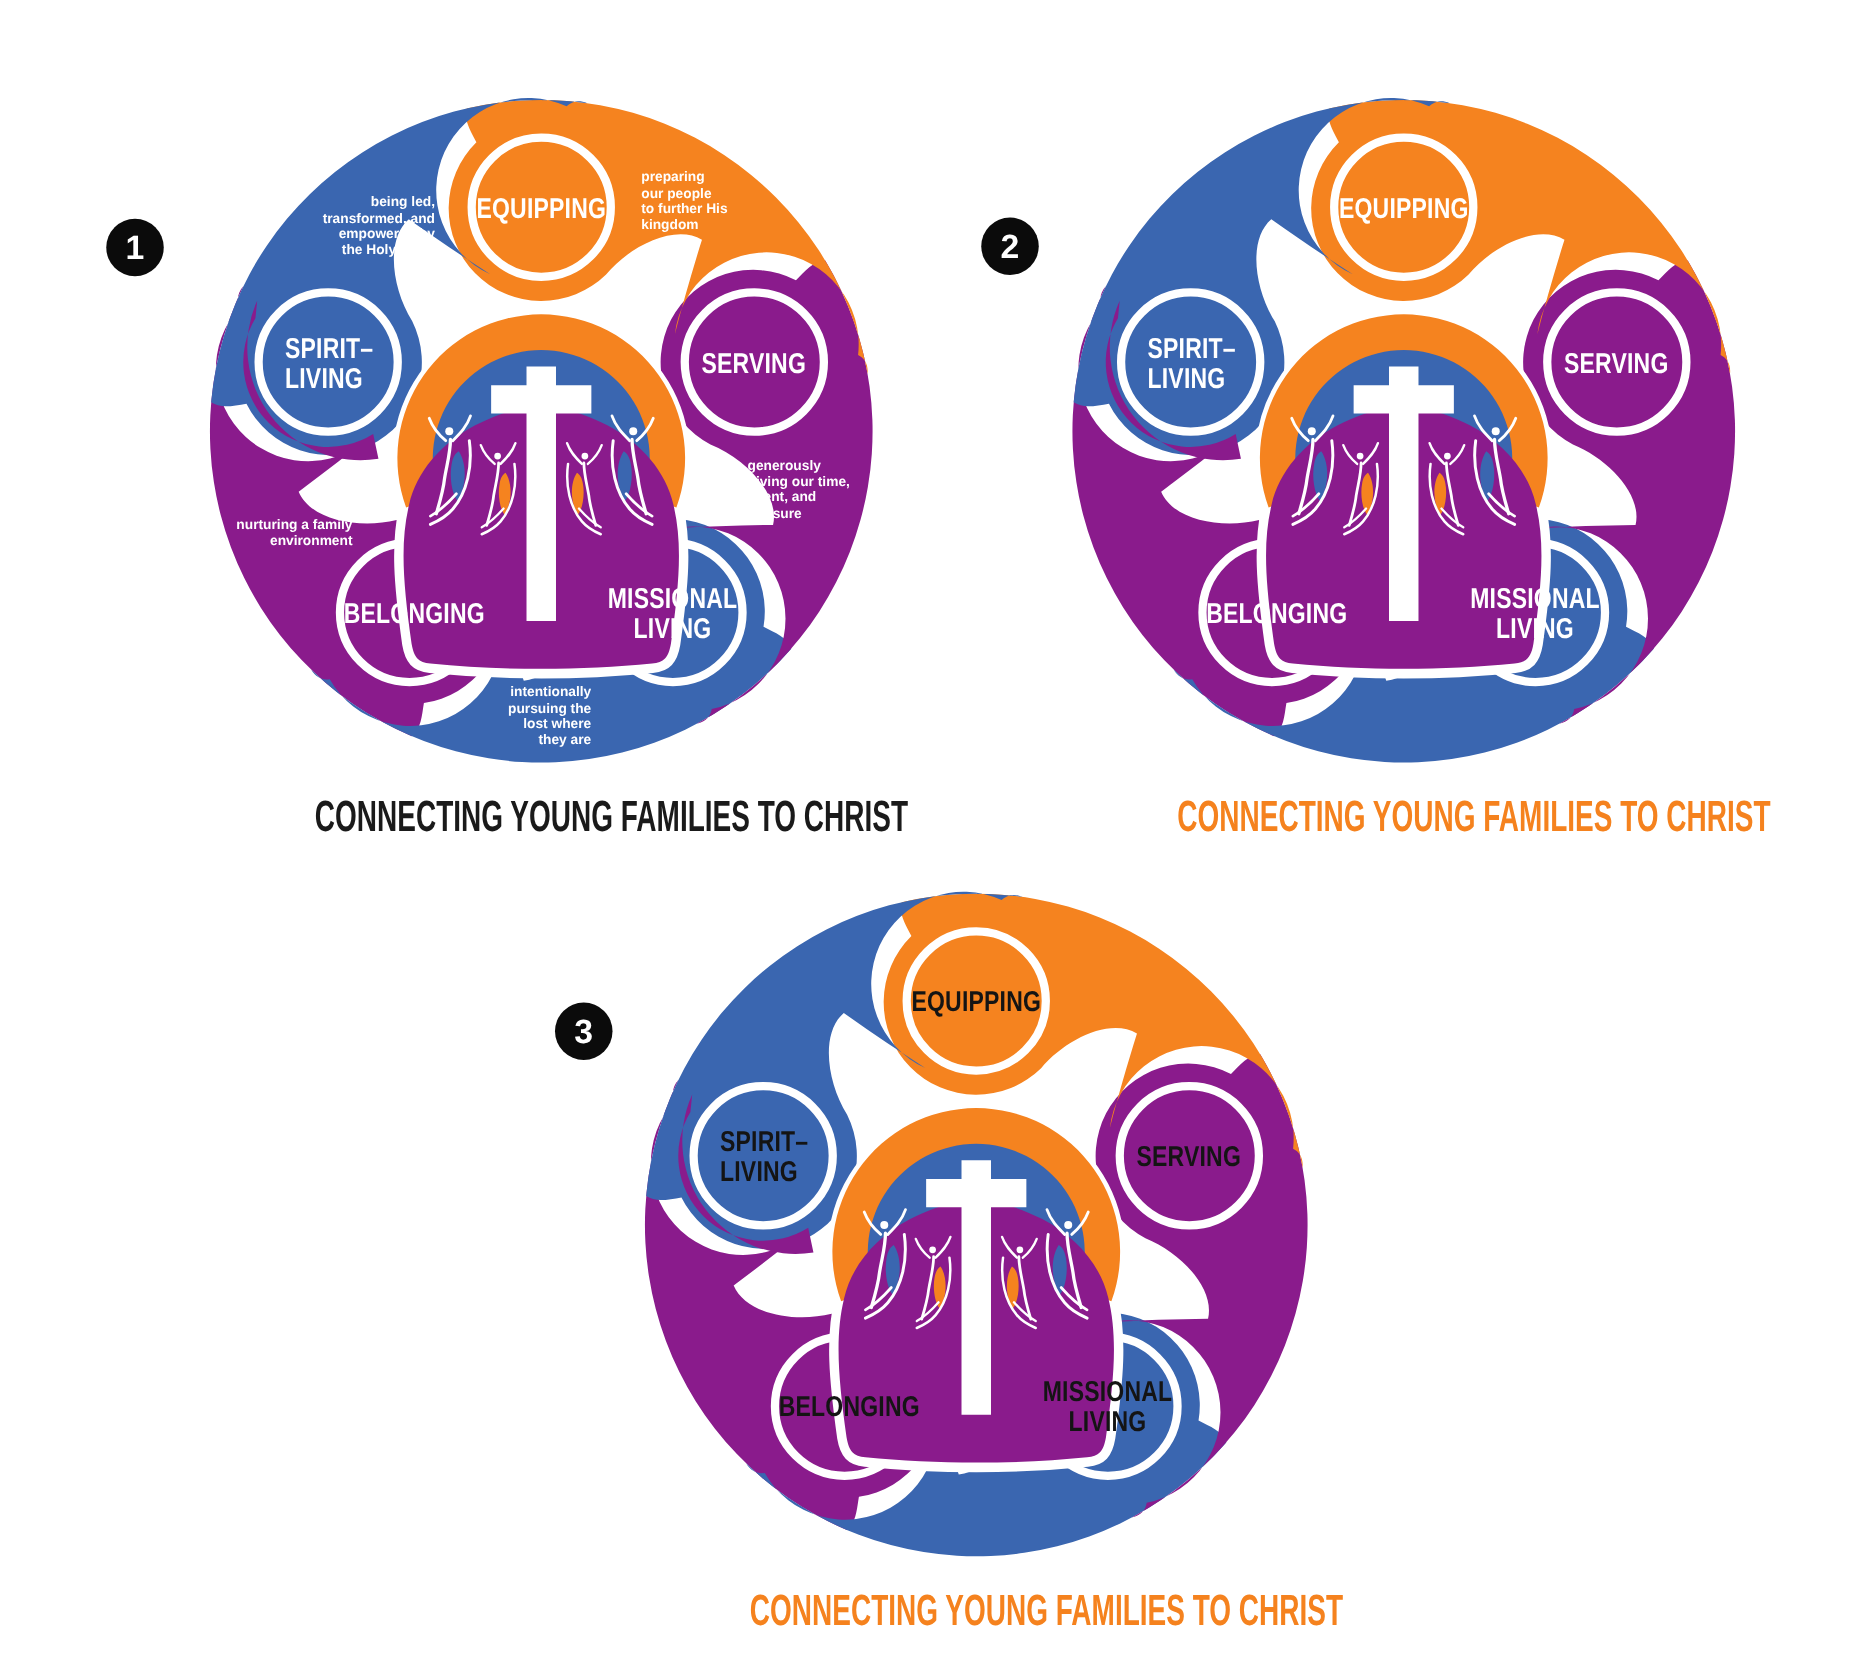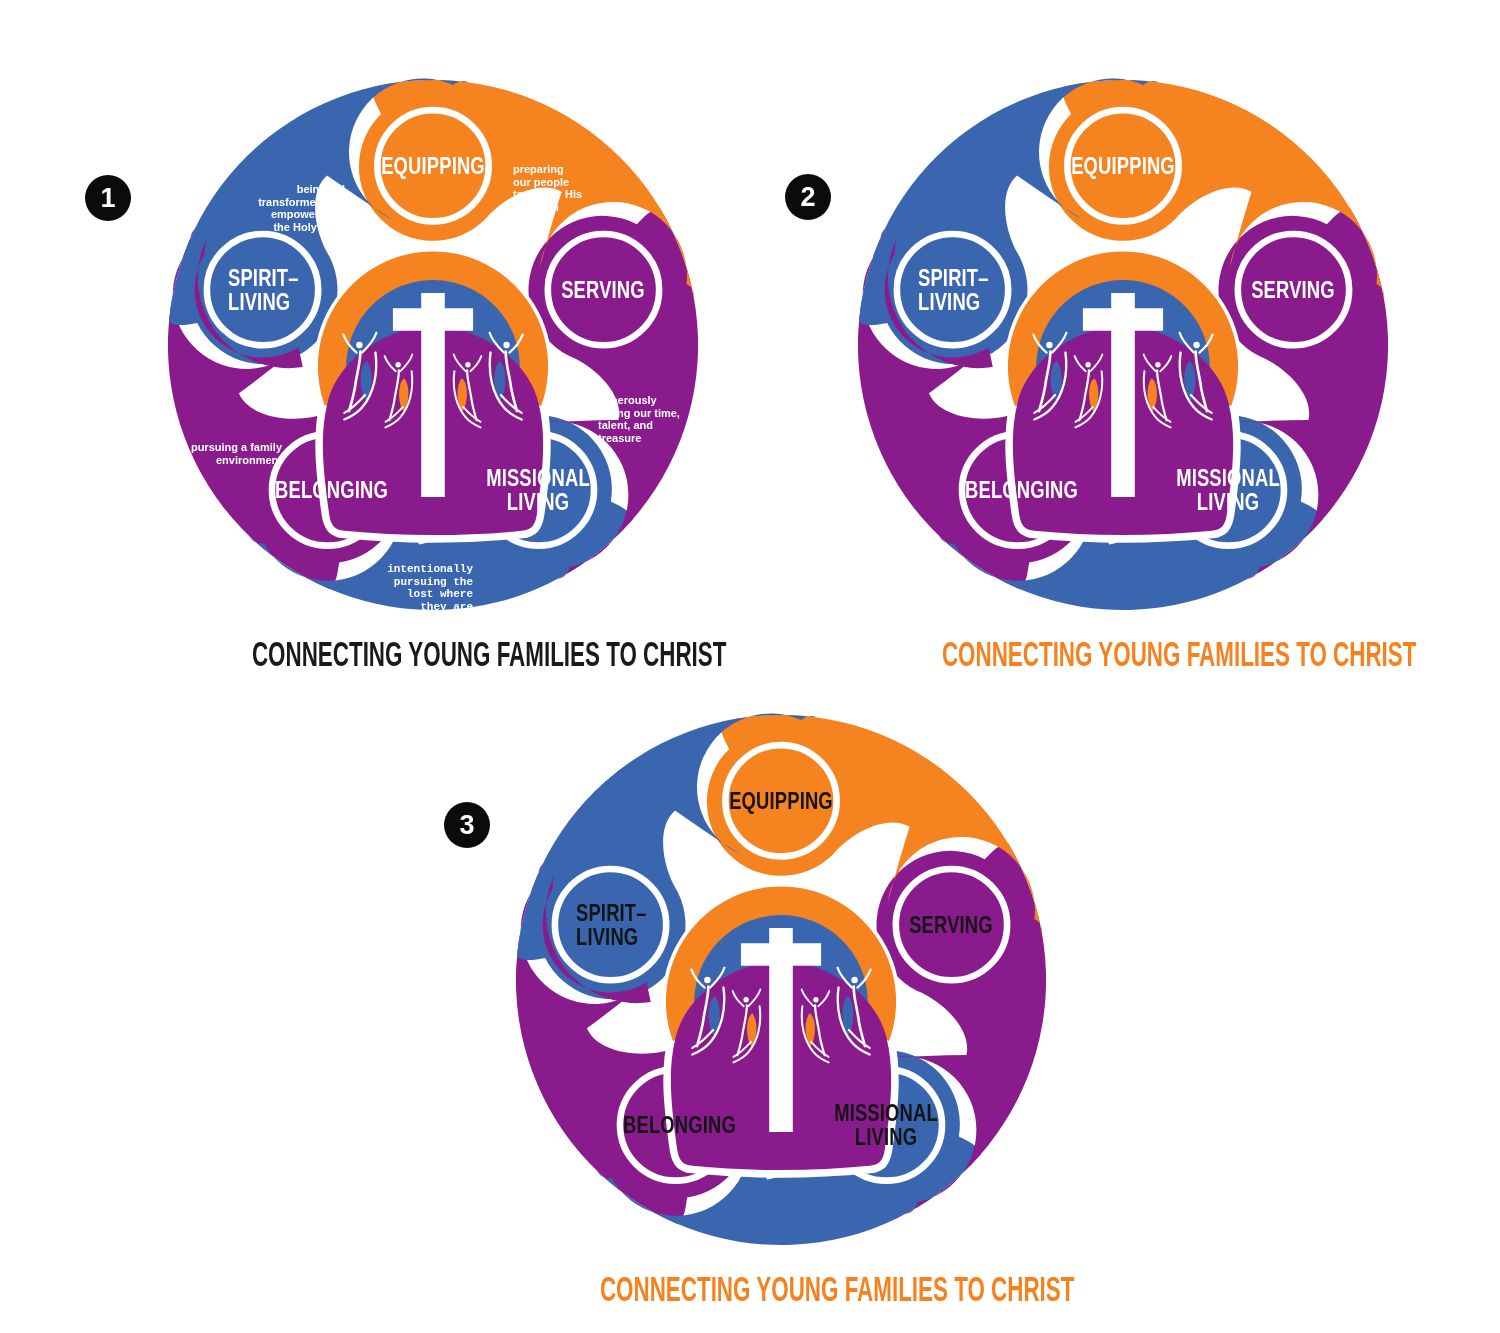--- a/index.html
+++ b/index.html
@@ -10,26 +10,26 @@
          white-space:pre-line;transform:scaleX(0.8);transform-origin:center;letter-spacing:0.2px;}
   .label.eq{left:218px;top:92px;width:130px;text-align:center;}
   .label.sv{left:388px;top:216px;width:130px;text-align:center;}
   .label.ml{left:323px;top:404px;width:130px;text-align:center;}
   .label.bl{left:112px;top:416px;width:130px;text-align:center;}
   .label.sp{left:78px;top:204px;width:110px;text-align:left;transform-origin:left center;}
   .dark .label{color:var(--text-dark,#141414);}
   .caption{position:absolute;top:572px;left:0;width:100%;text-align:center;font-weight:700;font-size:35px;
            white-space:nowrap;transform:scaleX(0.64);transform-origin:center;color:var(--caption-black,#1a1a1a);letter-spacing:0;}
   .orange-caption .caption{color:var(--caption-orange,#F5821E);}
-  .ann{position:absolute;color:#fff;font-weight:700;font-size:11px;line-height:12.5px;white-space:pre-line;letter-spacing:0;margin-top:27px;}
+  .ann{position:absolute;color:#fff;font-weight:700;font-size:11px;line-height:12.5px;white-space:pre-line;letter-spacing:0;}
   .a1{left:88px;top:94px;width:110px;text-align:right;}
   .a2{left:363px;top:74px;width:112px;text-align:left;}
   .a3{left:448px;top:305px;width:120px;text-align:left;}
   .a4{left:10px;top:352px;width:122px;text-align:right;}
-  .a5{left:221px;top:474px;width:102px;text-align:right;font-family:Liberation Mono, monospace;}
+  .a5{left:221px;top:486px;width:102px;text-align:right;}
   .badge{position:absolute;width:46px;height:46px;border-radius:50%;background:var(--badge,#0b0b0b);color:#fff;
          display:flex;align-items:center;justify-content:center;font-size:27px;font-weight:700;}
   svg .stroke-fig{fill:none;stroke:#fff;stroke-linecap:round;}
 </style>
 </head>
 <body>
 
 <svg width="0" height="0" style="position:absolute" aria-hidden="true">
   <defs>
 
@@ -102,21 +102,21 @@
 empowered by
 the Holy Spirit</div>
   <div class="ann a2">preparing
 our people
 to further His
 kingdom</div>
   <div class="ann a3">generously
 giving our time,
 talent, and
 treasure</div>
-  <div class="ann a4">pursuing a family
+  <div class="ann a4">nurturing a family
 environment</div>
   <div class="ann a5">intentionally
 pursuing the
 lost where
 they are</div>
   <div class="caption">CONNECTING YOUNG FAMILIES TO CHRIST</div>
 </div>
 
 <div class="diagram light orange-caption" style="left:840px;top:62px">
   <svg class="wheel" viewBox="0 0 600 600">

